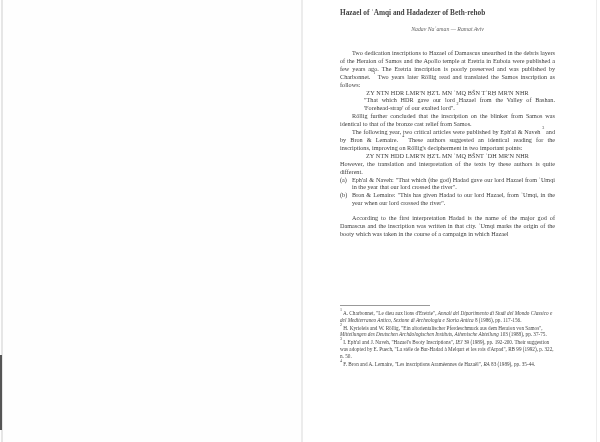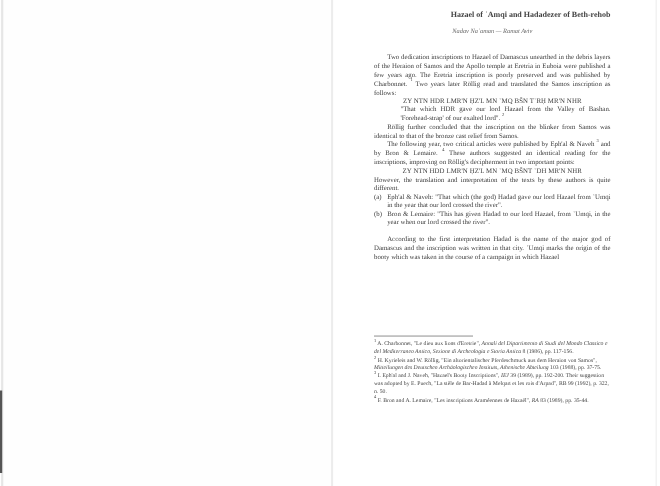--- a/index.html
+++ b/index.html
@@ -5,21 +5,21 @@
   html, body { margin:0; padding:0; }
   body { width:600px; height:442px; background:#ffffff; position:relative; overflow:hidden;
          font-family:"Liberation Serif", "DejaVu Serif", serif; color:#333; }
   .left-page { position:absolute; left:0; top:0; width:302px; height:442px; background:#fefefe; }
   .left-edge { position:absolute; left:1px; top:0; width:2px; height:442px; background:#e6e6e6; }
   .left-edge-dark { position:absolute; left:0; top:355px; width:2px; height:75px; background:#555; }
   .gutter { position:absolute; left:301px; top:0; width:2px; height:442px; background:#ececec; }
   .right-page { position:absolute; left:303px; top:0; width:297px; height:442px; background:#fff; }
   .right-edge { position:absolute; left:596px; top:0; width:1px; height:442px; background:#ededed; }
   .content { position:absolute; left:37px; top:0; width:215px; font-size:6.2px; line-height:7.9px; color:#3c3c3c; }
-  .title { position:absolute; left:0; top:9px; width:215px; text-align:right; font-weight:bold; font-size:7.3px; color:#444; }
+  .title { position:absolute; left:0; top:9px; width:215px; text-align:left; font-weight:bold; font-size:7.3px; color:#444; }
   .authors { position:absolute; left:0; top:26px; width:215px; text-align:center; font-style:italic; font-size:5.8px; color:#666; }
   .body-text { position:absolute; left:0; top:49px; width:215px; text-align:justify; }
   p { margin:0; }
   .indent { text-indent:12px; }
   .translit { text-align:center; letter-spacing:0.1px; font-size:6.2px; }
   .quote { padding-left:24px; text-indent:0; }
   .list-item { display:flex; }
   .list-label { width:12px; flex:none; }
   .gap { height:7px; }
   .fn-rule { position:absolute; left:0; top:305px; width:90px; height:1px; background:#999; }

